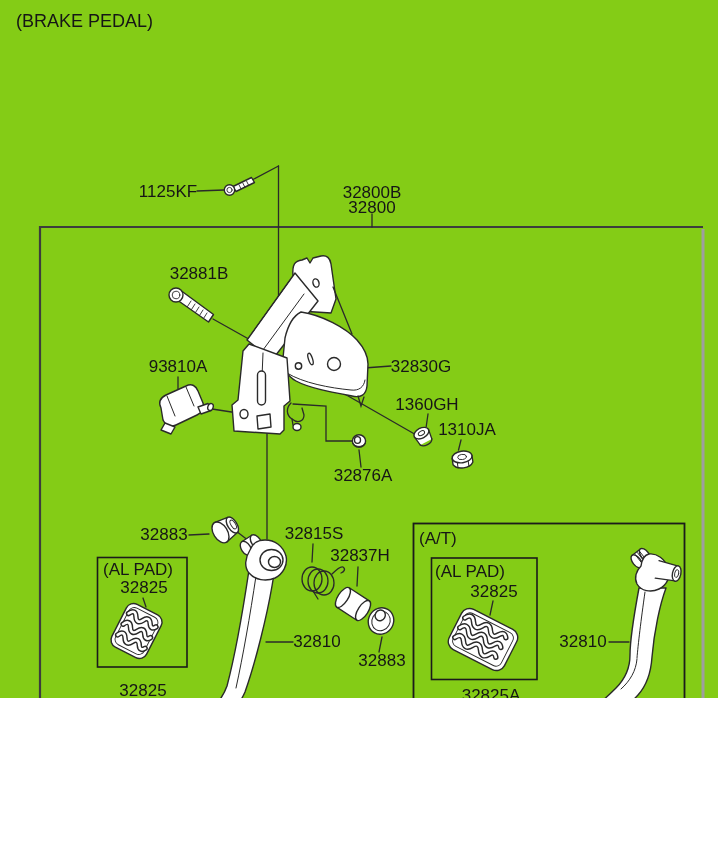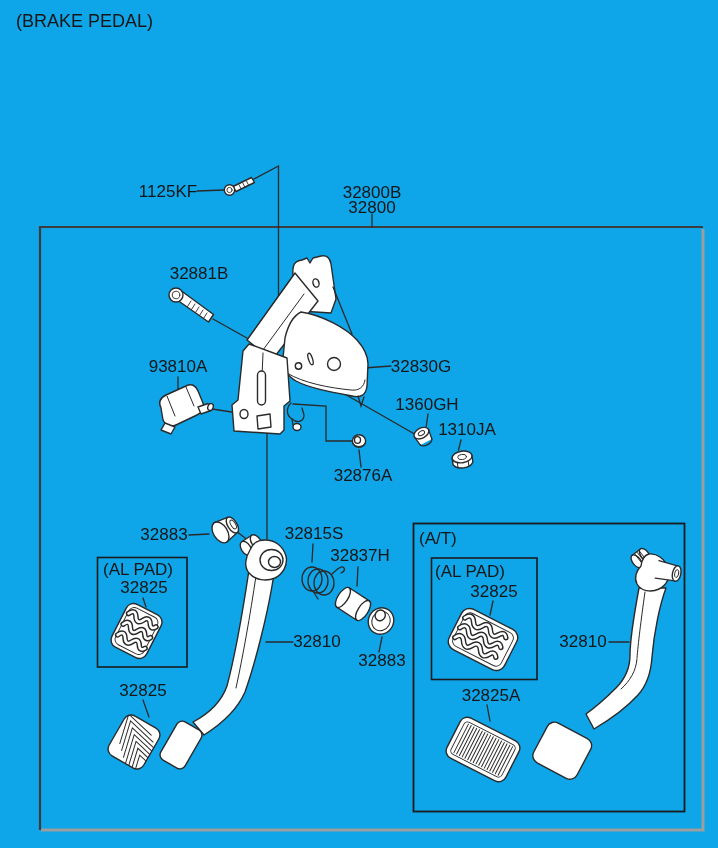--- a/index.html
+++ b/index.html
@@ -1,16 +1,16 @@
 <!DOCTYPE html>
 <html><head>
 <meta charset="utf-8">
 <style>
   html,body{margin:0;padding:0;background:#ffffff;}
-  .stage{position:relative;width:718px;height:848px;background:#0ea5e9;overflow:hidden;}
+  .stage{position:relative;width:718px;height:698px;background:#84cc16;overflow:hidden;}
   svg{display:block;}
   text{font-family:"Liberation Sans","DejaVu Sans",sans-serif;fill:#161616;}
   .lbl{font-size:17px;}
   .title{font-size:18px;}
   .ln{stroke:#2a2a2a;stroke-width:1.3;fill:none;stroke-linecap:round;}
   .part{stroke:#2a2a2a;stroke-width:1.4;fill:#ffffff;stroke-linejoin:round;stroke-linecap:round;}
   .part-open{stroke:#2a2a2a;stroke-width:1.3;fill:none;stroke-linejoin:round;stroke-linecap:round;}
   .thin{stroke:#2a2a2a;stroke-width:0.9;fill:none;stroke-linecap:round;}
   .fold{stroke:#2a2a2a;stroke-width:1;fill:none;stroke-linecap:round;}
   .wave-dark{stroke:#2a2a2a;stroke-width:5.5;fill:none;stroke-linecap:round;}

